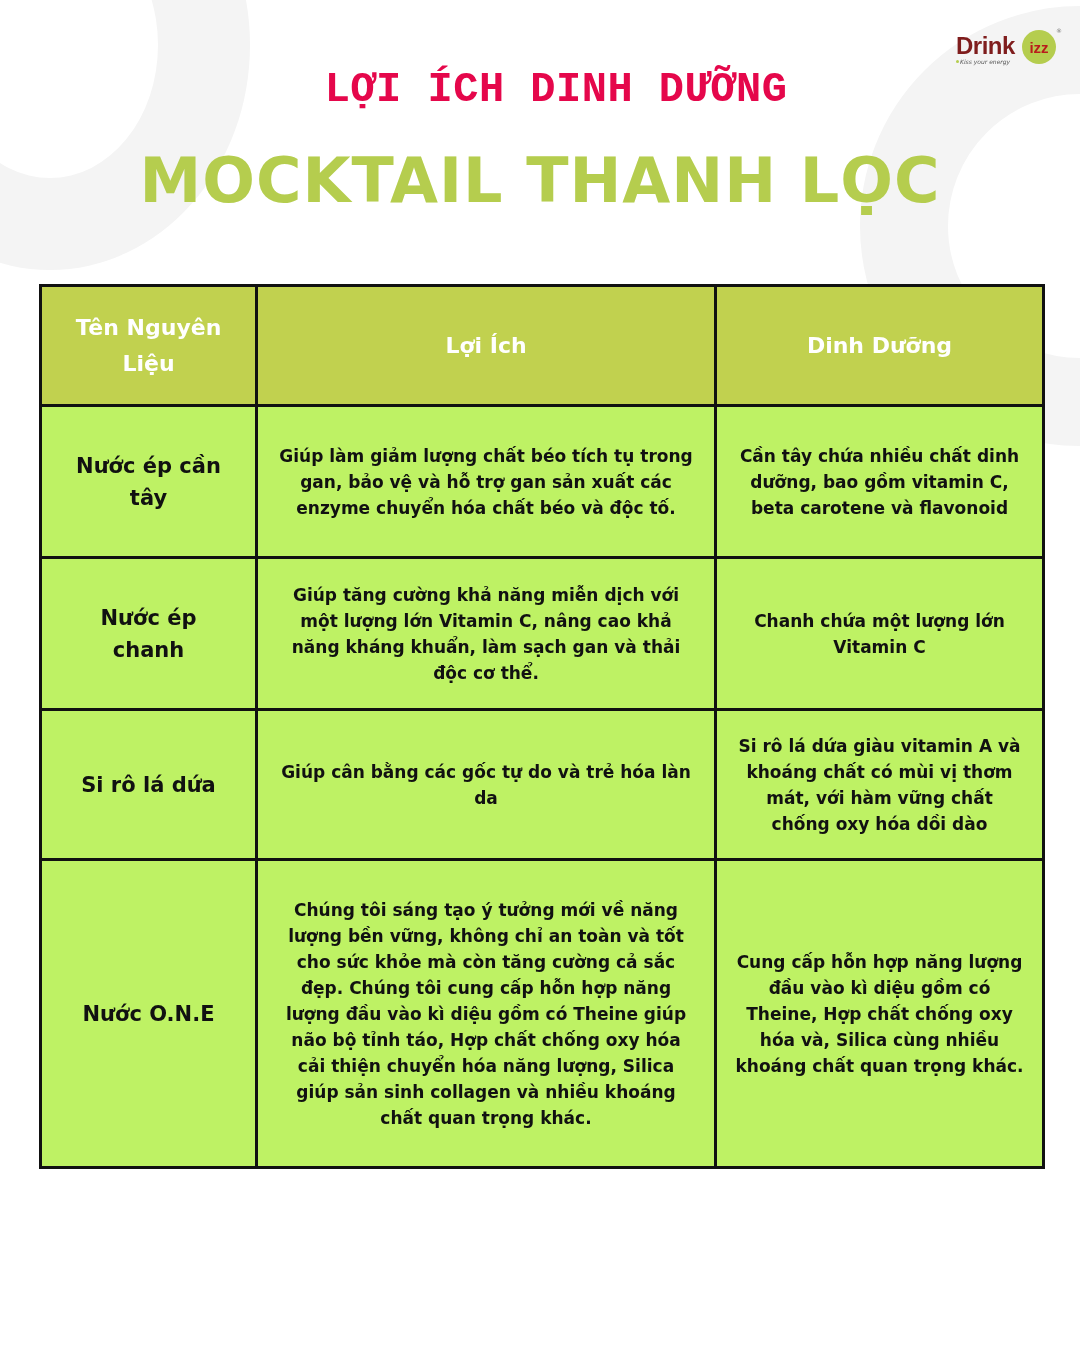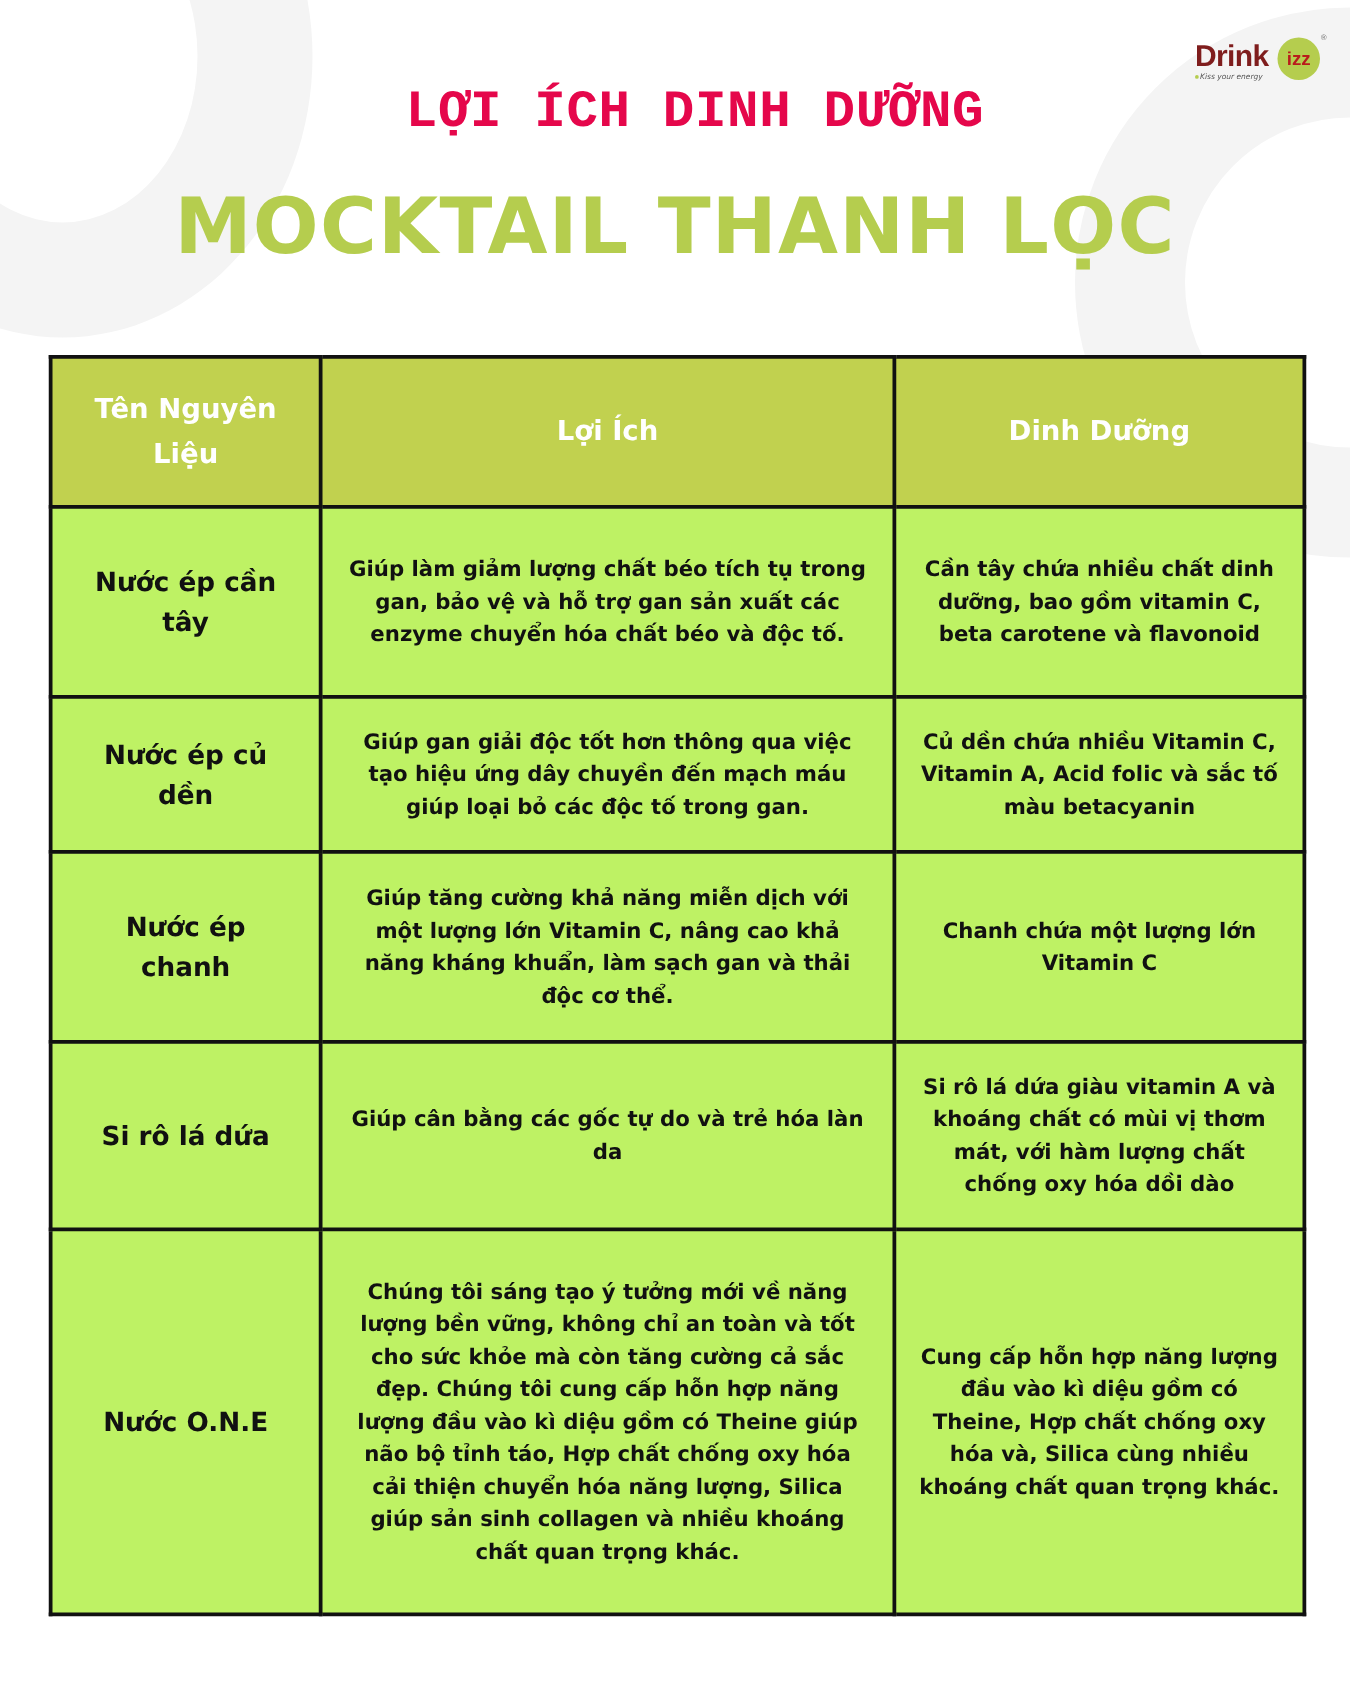--- a/index.html
+++ b/index.html
@@ -80,34 +80,29 @@
       <th>Lợi Ích</th>
       <th>Dinh Dưỡng</th>
     </tr>
   </thead>
   <tbody>
     <tr class="r1">
       <td class="name">Nước ép cần tây</td>
       <td>Giúp làm giảm lượng chất béo tích tụ trong gan, bảo vệ và hỗ trợ gan sản xuất các enzyme chuyển hóa chất béo và độc tố.</td>
       <td>Cần tây chứa nhiều chất dinh dưỡng, bao gồm vitamin C, beta carotene và flavonoid</td>
     </tr>
-    <tr class="r2">
-      <td class="name">Nước ép củ dền</td>
-      <td>Giúp gan giải độc tốt hơn thông qua việc tạo hiệu ứng dây chuyền đến mạch máu giúp loại bỏ các độc tố trong gan.</td>
-      <td>Củ dền chứa nhiều Vitamin C, Vitamin A, Acid folic và sắc tố màu betacyanin</td>
-    </tr>
     <tr class="r3">
       <td class="name">Nước ép chanh</td>
       <td>Giúp tăng cường khả năng miễn dịch với một lượng lớn Vitamin C, nâng cao khả năng kháng khuẩn, làm sạch gan và thải độc cơ thể.</td>
       <td>Chanh chứa một lượng lớn Vitamin C</td>
     </tr>
     <tr class="r4">
       <td class="name">Si rô lá dứa</td>
       <td>Giúp cân bằng các gốc tự do và trẻ hóa làn da</td>
-      <td>Si rô lá dứa giàu vitamin A và khoáng chất có mùi vị thơm mát, với hàm lượng chất chống oxy hóa dồi dào</td>
+      <td>Si rô lá dứa giàu vitamin A và khoáng chất có mùi vị thơm mát, với hàm vững chất chống oxy hóa dồi dào</td>
     </tr>
     <tr class="r5">
       <td class="name">Nước O.N.E</td>
       <td>Chúng tôi sáng tạo ý tưởng mới về năng lượng bền vững, không chỉ an toàn và tốt cho sức khỏe mà còn tăng cường cả sắc đẹp. Chúng tôi cung cấp hỗn hợp năng lượng đầu vào kì diệu gồm có Theine giúp não bộ tỉnh táo, Hợp chất chống oxy hóa cải thiện chuyển hóa năng lượng, Silica giúp sản sinh collagen và nhiều khoáng chất quan trọng khác.</td>
       <td>Cung cấp hỗn hợp năng lượng đầu vào kì diệu gồm có Theine, Hợp chất chống oxy hóa và, Silica cùng nhiều khoáng chất quan trọng khác.</td>
     </tr>
   </tbody>
 </table>
 
 </body></html>

